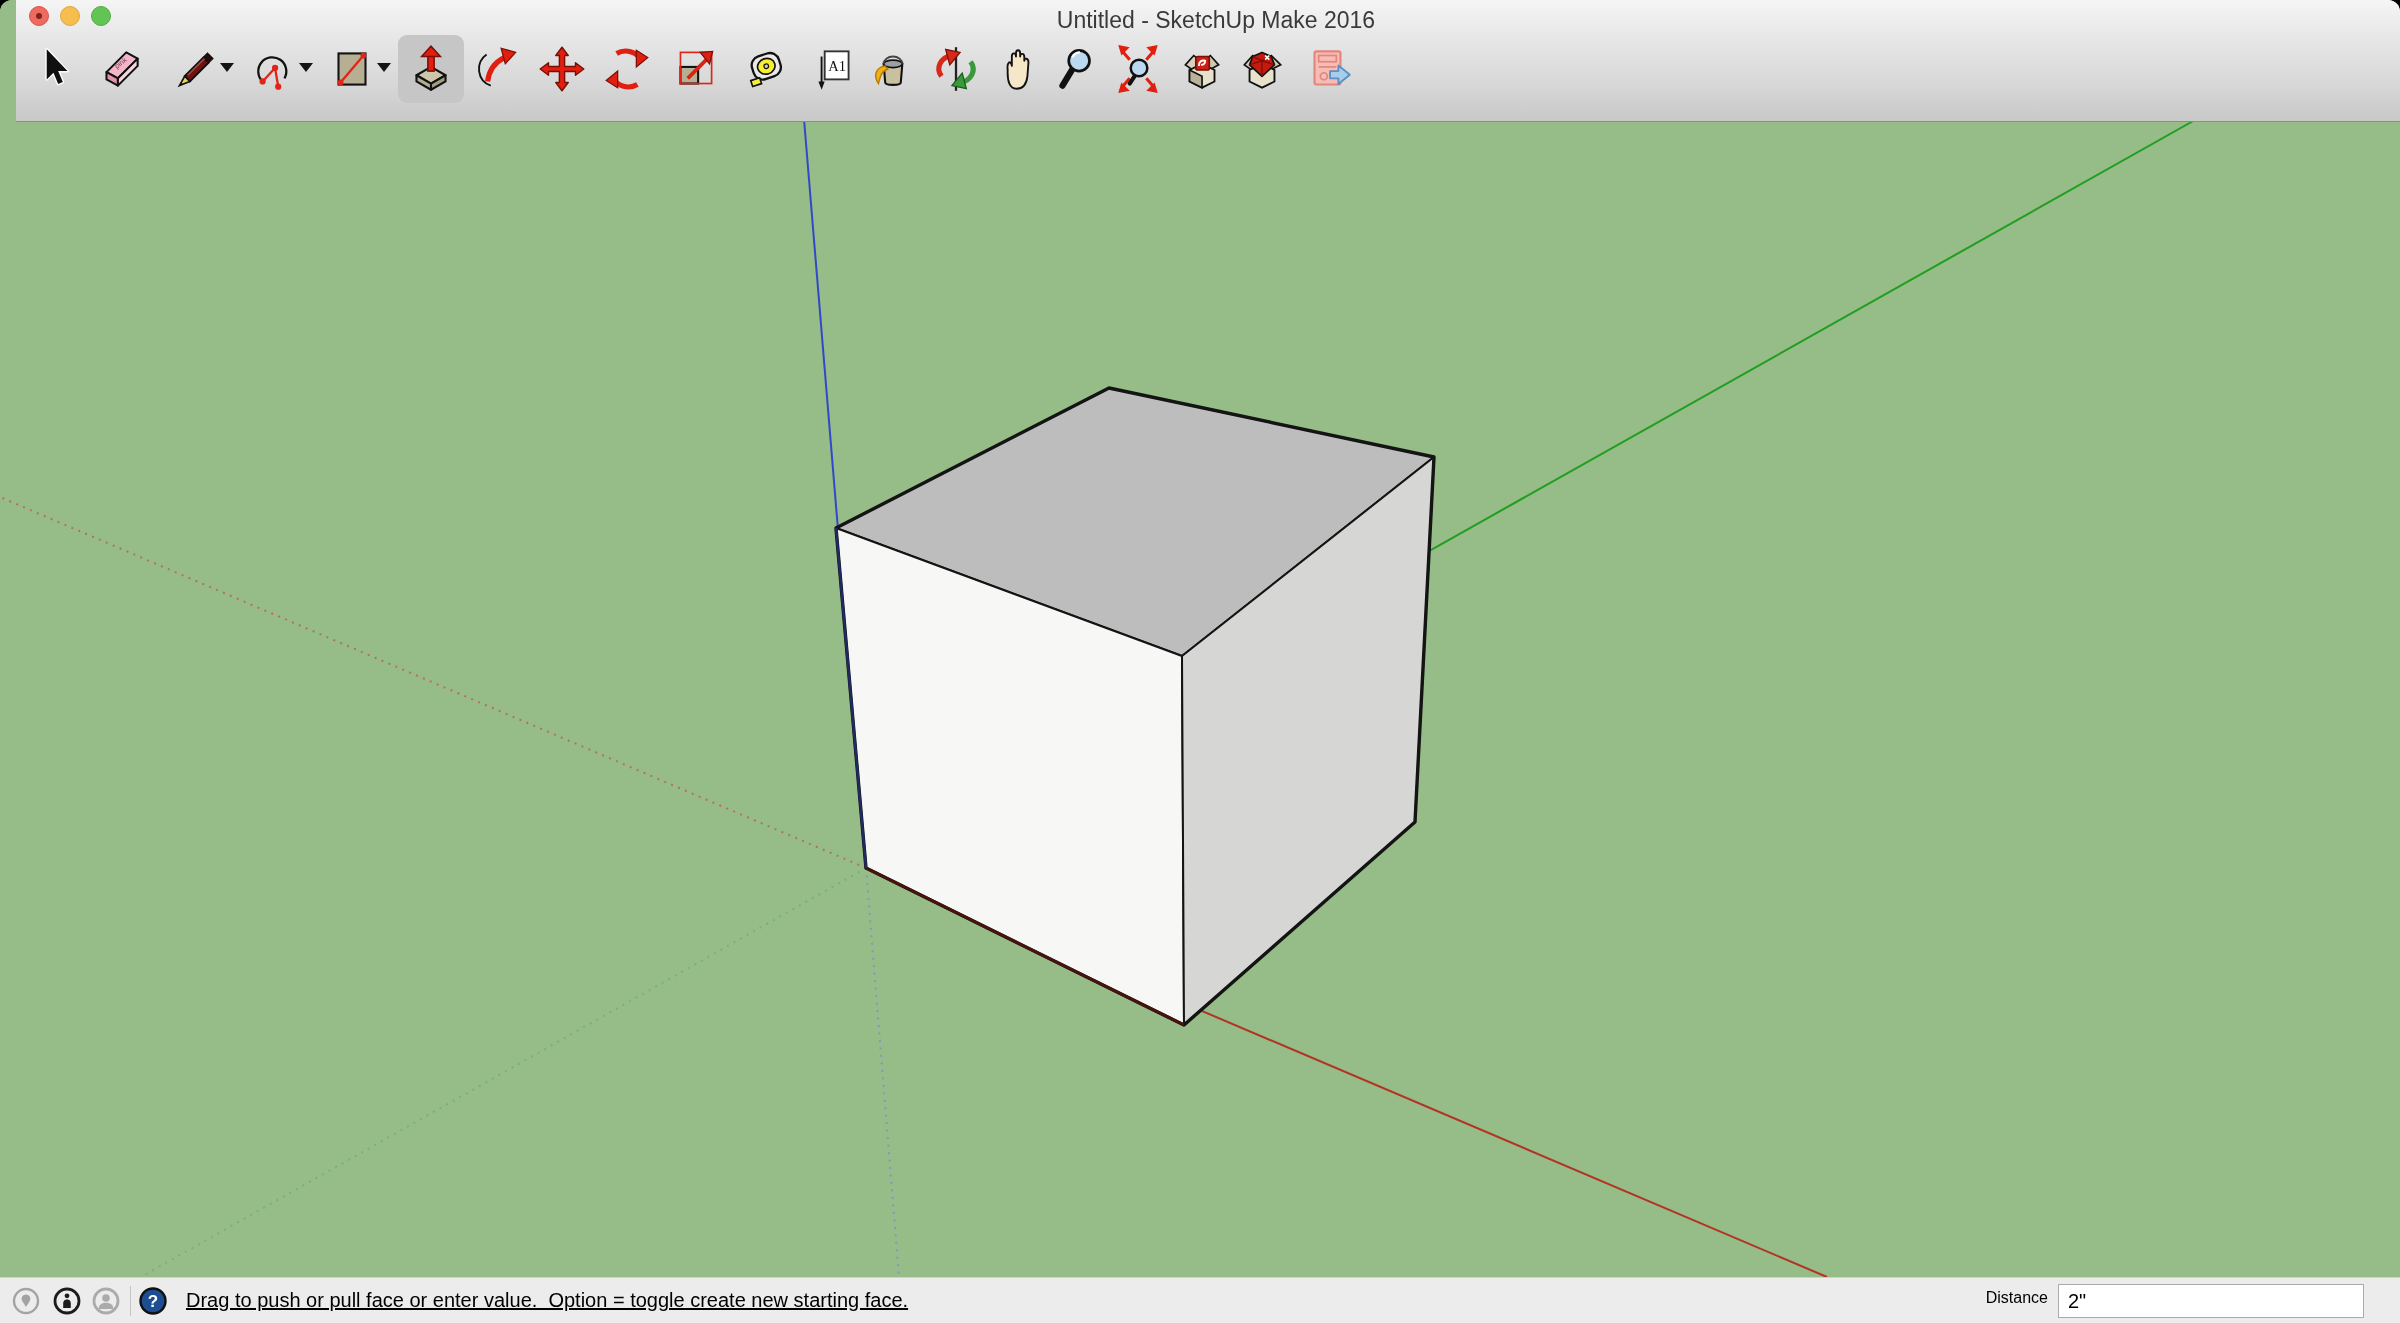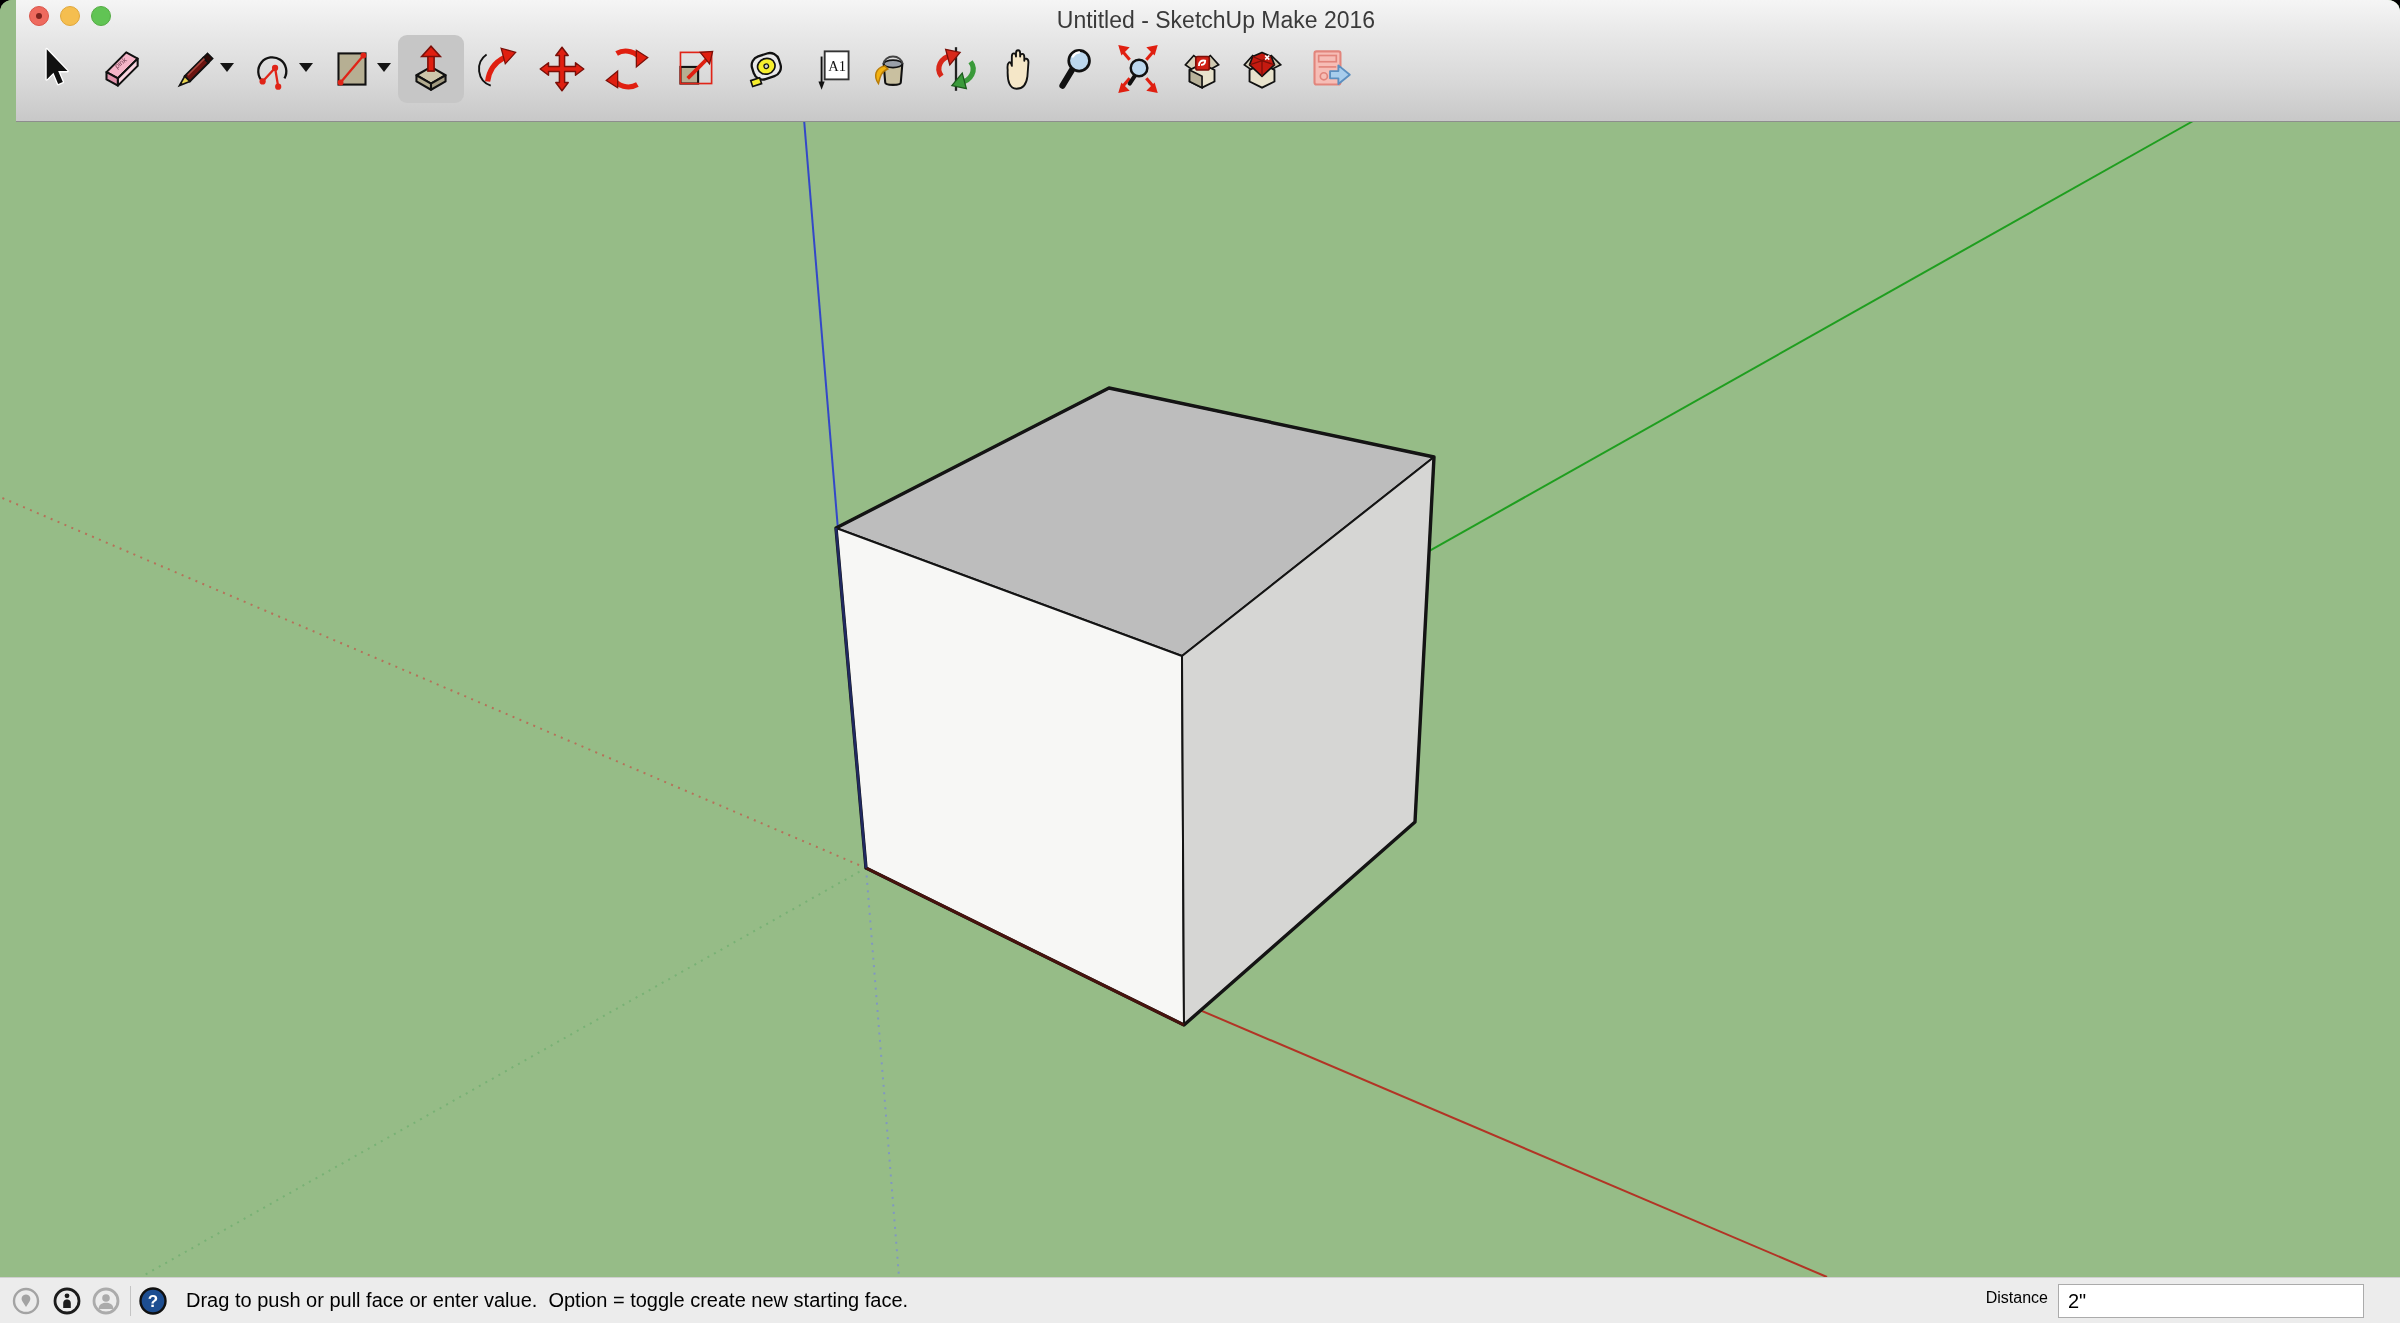--- a/index.html
+++ b/index.html
@@ -23,21 +23,21 @@
   .active-bg{position:absolute;left:382px;top:35px;width:66px;height:68px;border-radius:9px;background:#c6c6c6;}
   .tool{position:absolute;top:38px;width:52px;height:62px;display:flex;align-items:center;justify-content:center;}
   .tool svg{width:48px;height:54px;}
   .dd{position:absolute;top:63px;width:0;height:0;border-left:7px solid transparent;
       border-right:7px solid transparent;border-top:9px solid #141414;}
   
   .statusbar{position:absolute;left:0;bottom:0;width:2400px;height:46px;z-index:5;
              background:#ececec;border-top:1px solid #cfcfcf;}
   .sb-icon{position:absolute;top:8px;width:30px;height:30px;}
   .sb-sep{position:absolute;left:130px;top:8px;width:1px;height:30px;background:#c4c4c4;}
-  .sb-msg{position:absolute;left:186px;top:11px;font-size:20px;color:#000;white-space:pre;}
+  .sb-msg{position:absolute;left:186px;top:11px;font-size:20px;color:#000;white-space:pre;text-decoration:underline;}
   .dist-label{position:absolute;right:352px;top:11px;font-size:16px;color:#000;}
   .dist-input{position:absolute;right:36px;top:6px;width:306px;height:34px;
               border:1px solid #ababab;background:#fff;font-family:"Liberation Sans",sans-serif;
               font-size:20px;color:#000;padding:0 0 0 9px;outline:none;}
 </style>
 </head>
 <body>
 
 <div class="window">
 

